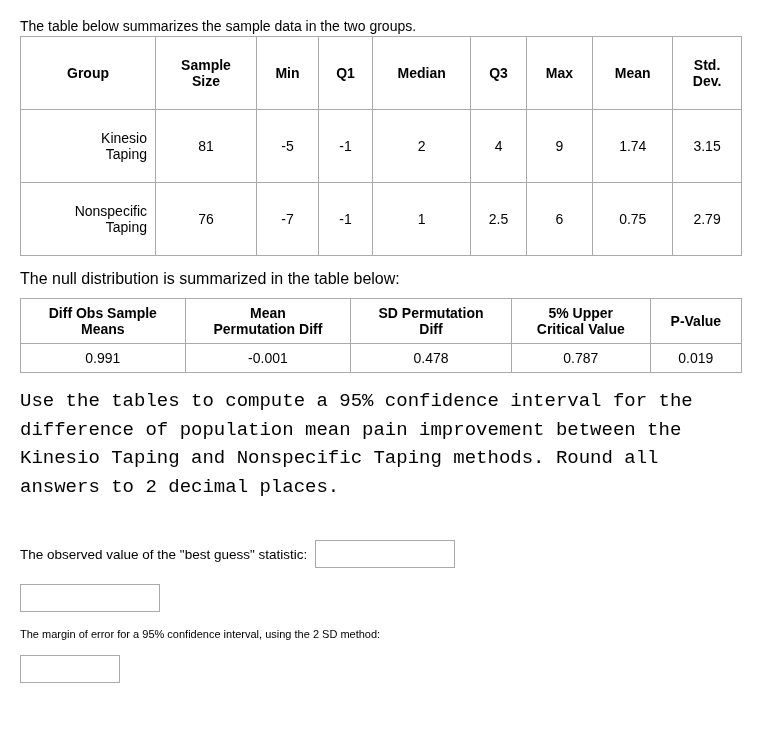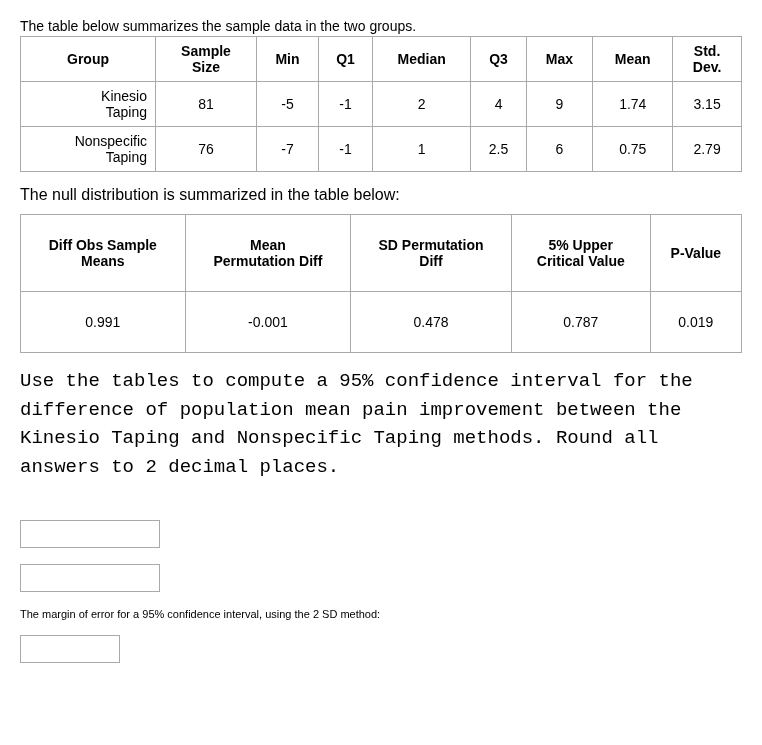--- a/index.html
+++ b/index.html
@@ -20,21 +20,21 @@
 
     
     .sample-table {
       width: 100%;
       border-collapse: collapse;
       margin-bottom: 14px;
       font-size: 14px;
     }
     .sample-table th, .sample-table td {
       border: 1px solid #aaa;
-      padding: 6px 8px;
+      padding: 20px 8px;
       text-align: center;
     }
     .sample-table th {
       background: #fff;
       font-weight: bold;
     }
     .sample-table td:first-child {
       text-align: right;
     }
 
@@ -45,21 +45,21 @@
 
     
     .null-table {
       width: 100%;
       border-collapse: collapse;
       margin-bottom: 14px;
       font-size: 14px;
     }
     .null-table th, .null-table td {
       border: 1px solid #aaa;
-      padding: 22px 10px;
+      padding: 6px 10px;
       text-align: center;
     }
     .null-table th {
       font-weight: bold;
       background: #fff;
     }
 
     .instructions-text {
       font-size: 19px;
       line-height: 1.5;
@@ -156,20 +156,21 @@
       <td>0.787</td>
       <td>0.019</td>
     </tr>
   </tbody>
 </table>
 
 <p class="instructions-text">Use the tables to compute a 95% confidence interval for the difference of population mean pain improvement between the Kinesio Taping and Nonspecific Taping methods. Round all answers to 2 decimal places.</p>
 
 <div class="question-block">
   <div class="question-row">
+    <span>The observed value of the "best guess" statistic:</span>
     <span class="answer-box"></span>
   </div>
 </div>
 
 <div class="question-block">
   <div class="question-row">
     <span class="answer-box"></span>
   </div>
 </div>
 

